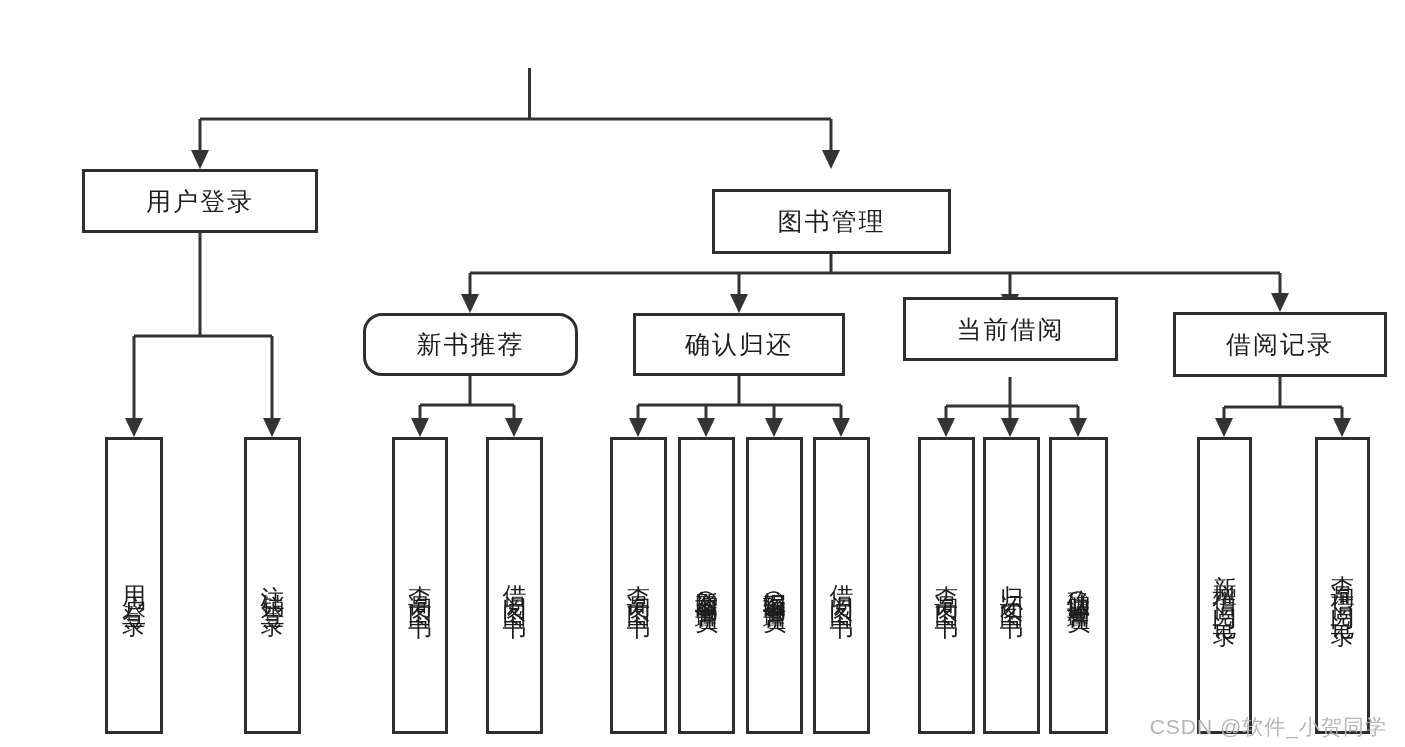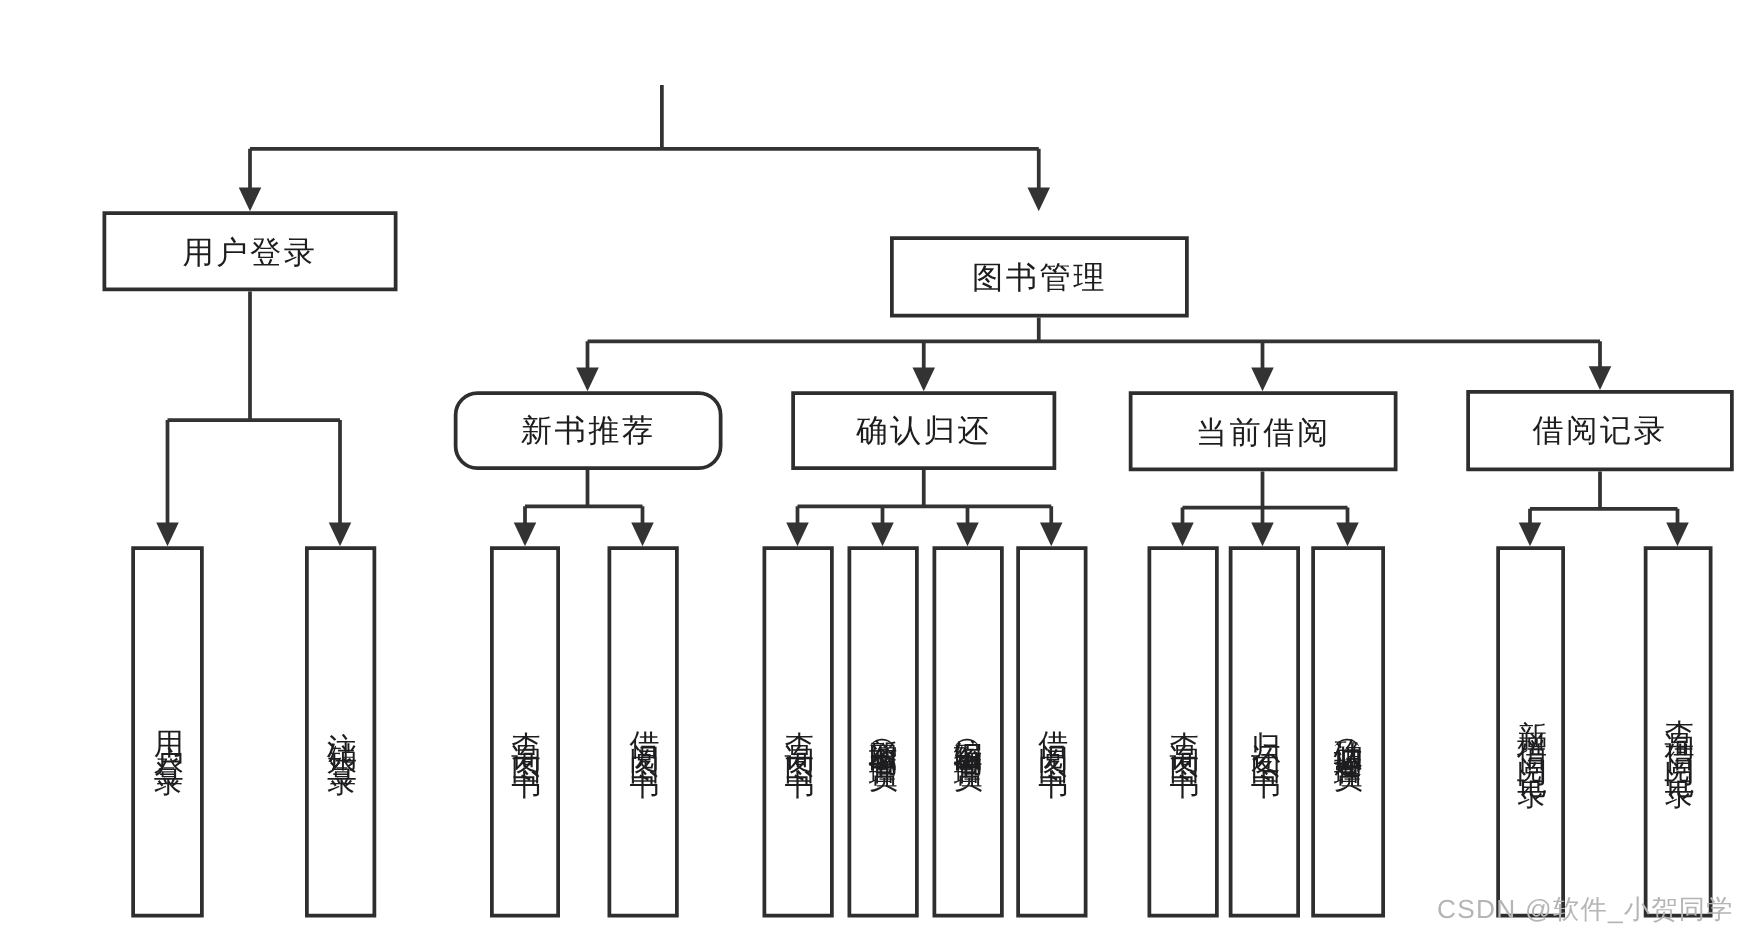--- a/index.html
+++ b/index.html
@@ -22,21 +22,21 @@
     font-size:24px;letter-spacing:10px;
     line-height:1;padding:6px 0;
   }
   .v-node.long{letter-spacing:3px;font-size:23px;}
   
   .n-root{left:14px;top:12px;width:1031px;height:57px;}
   .n-2a{left:82px;top:169px;width:236px;height:64px;}
   .n-2b{left:712px;top:169px;width:239px;height:65px;margin-top:20px;}
   .n-3a{left:363px;top:313px;width:215px;height:63px;border-radius:19px;}
   .n-3b{left:633px;top:313px;width:212px;height:63px;}
-  .n-3c{left:903px;top:313px;width:215px;height:64px;}
+  .n-3c{left:903px;top:297px;width:215px;height:64px;}
   .n-3d{left:1173px;top:312px;width:214px;height:65px;}
   .leaf{top:437px;height:297px;}
   .l-0{left:105px;width:58px;}
   .l-1{left:244px;width:57px;}
   .l-2{left:392px;width:56px;}
   .l-3{left:486px;width:57px;}
   .l-4{left:610px;width:57px;}
   .l-5{left:678px;width:57px;}
   .l-6{left:746px;width:57px;}
   .l-7{left:813px;width:57px;}

